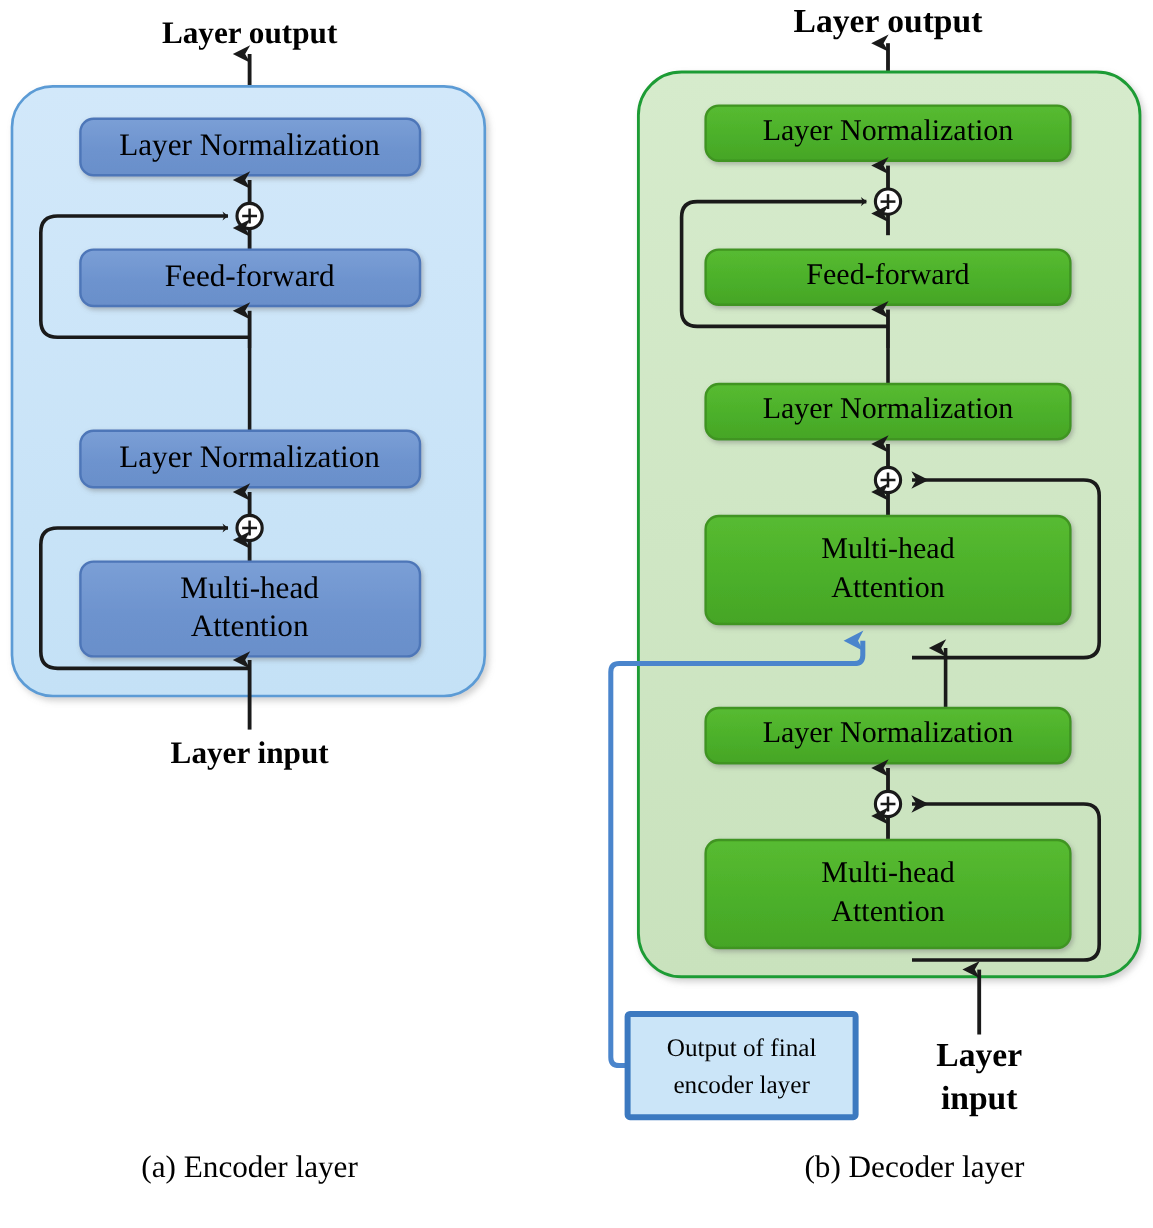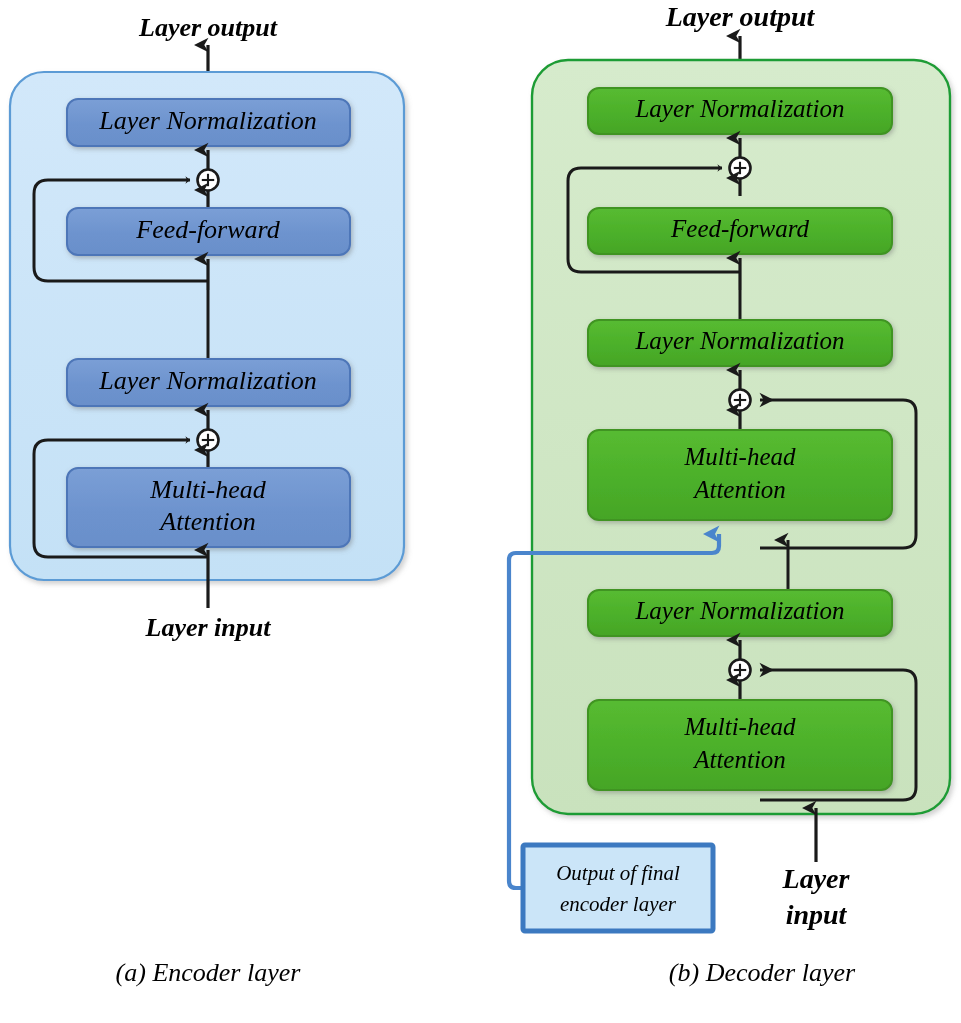--- a/index.html
+++ b/index.html
@@ -7,21 +7,20 @@
     padding: 0;
     background: #ffffff;
   }
   #page {
     position: relative;
     width: 961px;
     height: 1023px;
     background: #ffffff;
     font-family: "Liberation Serif", "DejaVu Serif", serif;
     overflow: hidden;
-    font-style: italic;
   }
   svg.diagram {
     position: absolute;
     left: 0;
     top: 0;
     width: 961px;
     height: 1023px;
   }
   .box-label {
     font-family: "Liberation Serif", "DejaVu Serif", serif;

